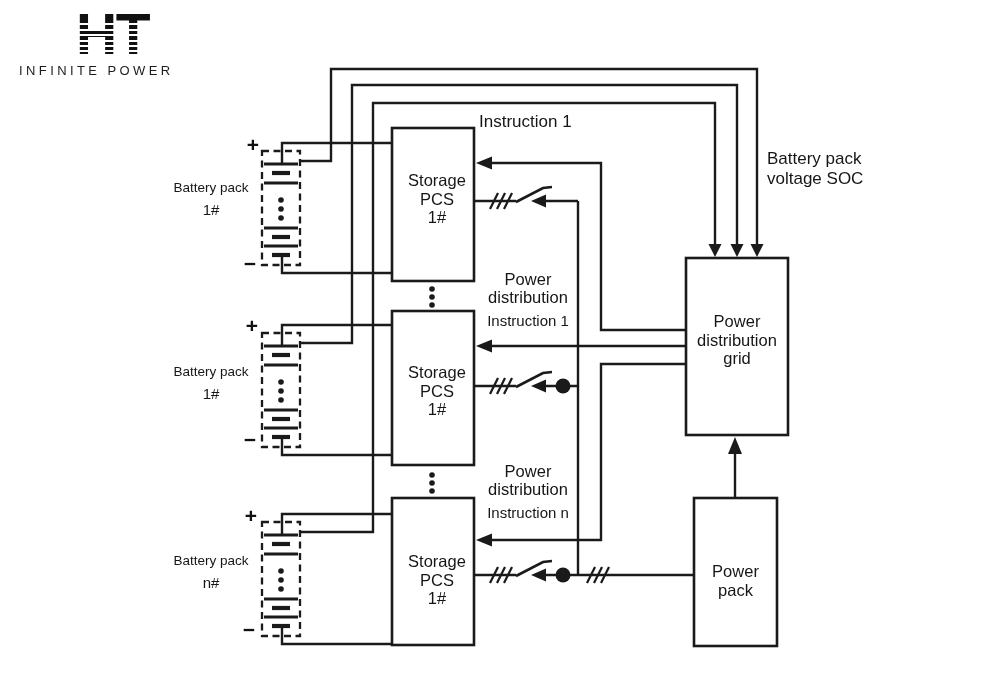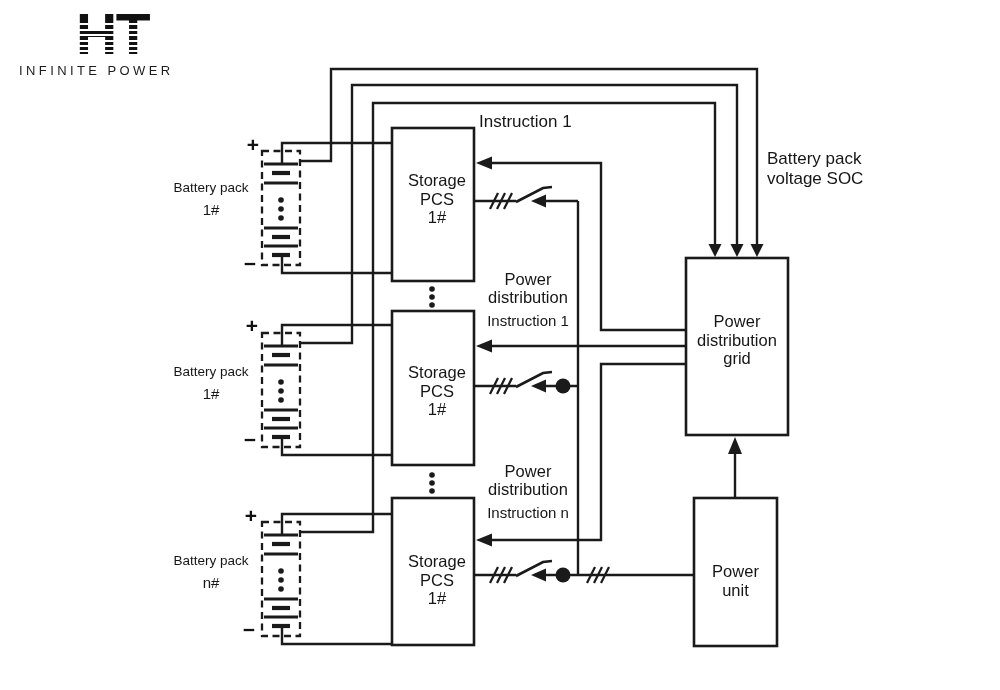--- a/index.html
+++ b/index.html
@@ -192,21 +192,21 @@
   </div>
 
   <div class="pdu-label">
     <div>Power</div>
     <div>distribution</div>
     <div>grid</div>
   </div>
 
   <div class="grid-label">
     <div>Power</div>
-    <div>unit</div>
+    <div>pack</div>
   </div>
 
   <div class="instr-top">
     <div>Instruction 1</div>
   </div>
   <div class="instr-mid" style="top:270px">
     <div>Power</div>
     <div>distribution</div>
     <div class="instr-sub">Instruction 1</div>
   </div>

